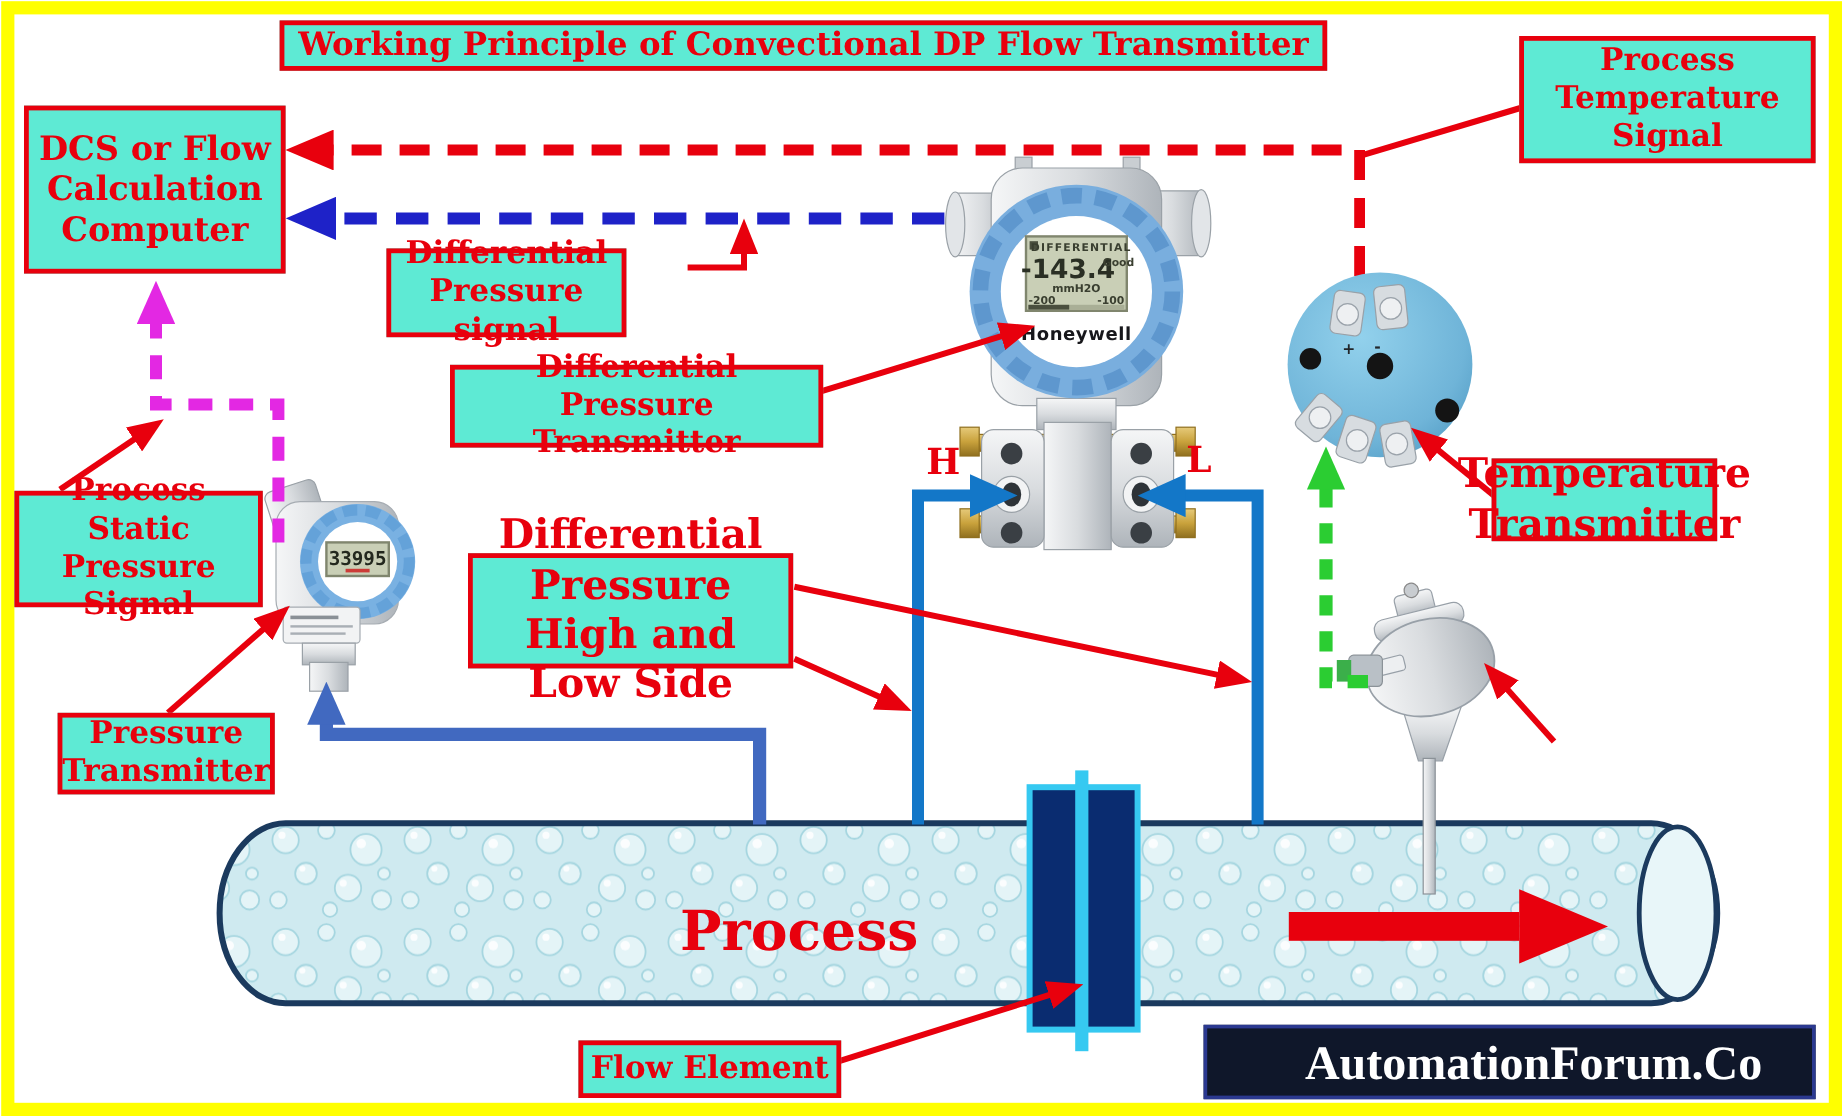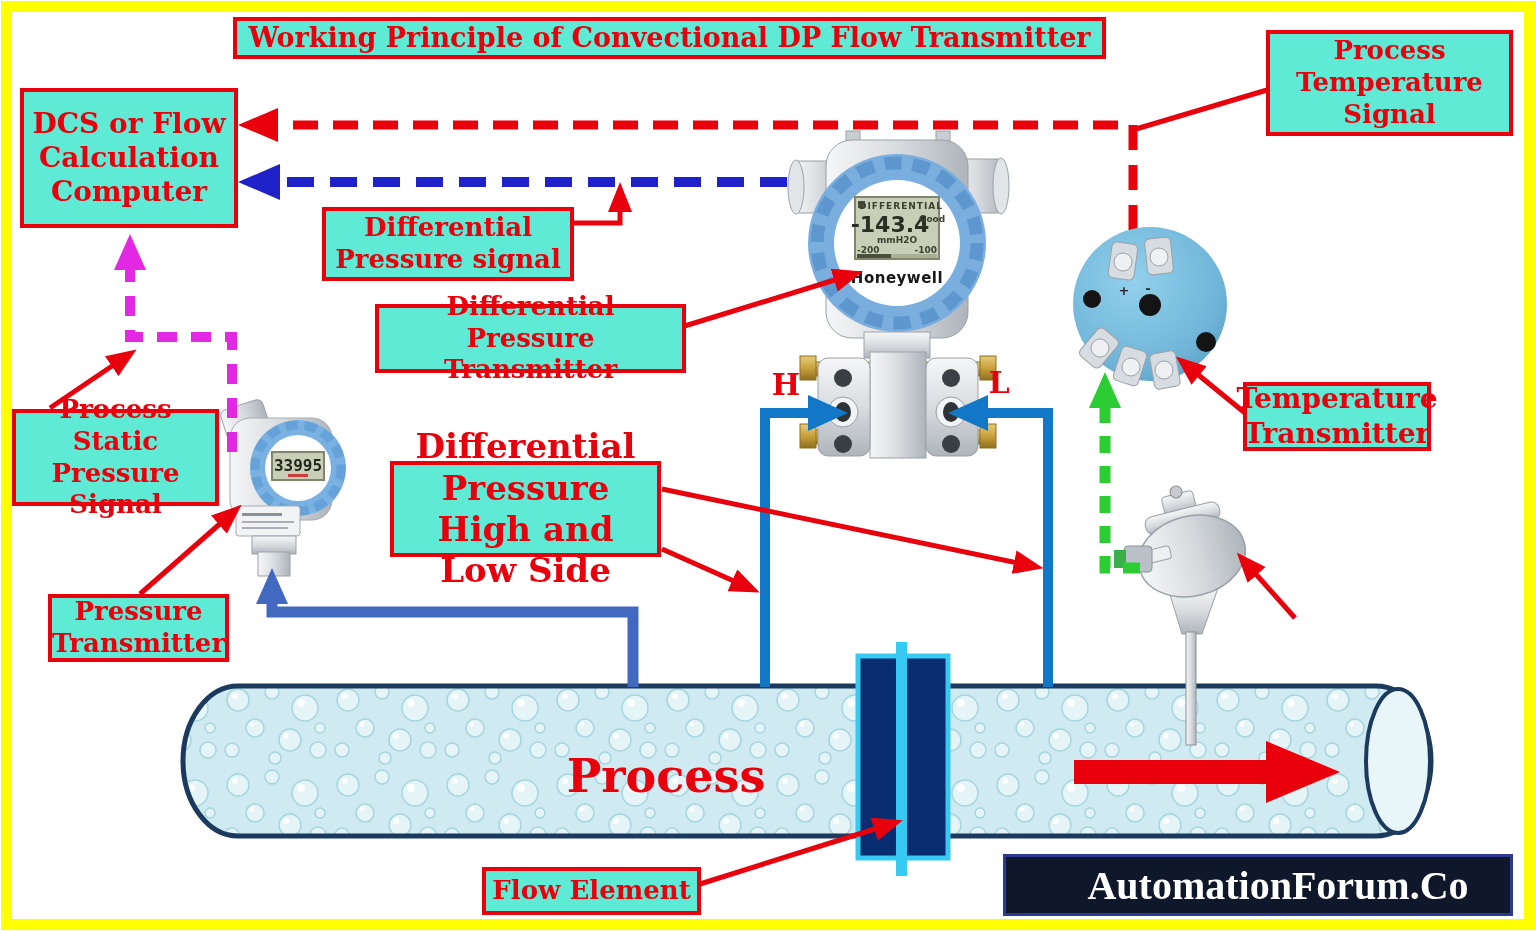--- a/index.html
+++ b/index.html
@@ -250,30 +250,30 @@
     <path d="M700,884 L878,828" marker-end="url(#mR)"></path>
   </g>
 </svg>
 
 <div class="ybox nowrap" style="left:233px; top:17px; width:873px; height:42px; font-size:27px;">Working Principle of Convectional DP Flow Transmitter</div>
 
 <div class="ybox" style="left:20px; top:88px; width:218px; height:140px; font-size:28px;">DCS or Flow Calculation Computer</div>
 
 <div class="ybox" style="left:1266px; top:30px; width:247px; height:106px; font-size:26px;">Process Temperature Signal</div>
 
-<div class="ybox" style="left:322px; top:207px; width:252px; height:74px; font-size:26px;">Differential Pressure signal</div>
+<div class="ybox" style="left:322px; top:207px; width:200px; height:74px; font-size:26px;">Differential Pressure signal</div>
 
 <div class="ybox" style="left:375px; top:304px; width:311px; height:69px; font-size:26px;">Differential Pressure Transmitter</div>
 
 <div class="ybox" style="left:12px; top:409px; width:207px; height:97px; font-size:26px;">Process Static Pressure Signal</div>
 
 <div class="ybox" style="left:48px; top:594px; width:181px; height:68px; font-size:26px;">Pressure Transmitter</div>
 
 <div class="ybox" style="left:390px; top:461px; width:271px; height:96px; font-size:34px;">Differential Pressure High and Low Side</div>
 
-<div class="ybox" style="left:1243px; top:382px; width:188px; height:69px; font-size:28px;">Temperature Transmitter</div>
+<div class="ybox" style="left:1243px; top:382px; width:188px; height:69px; font-size:34px;">Temperature Transmitter</div>
 
 
 <div class="ybox nowrap" style="left:482px; top:867px; width:219px; height:48px; font-size:26px;">Flow Element</div>
 
 <div class="logo" style="left:1003px; top:854px; width:510px; height:62px; font-size:40px;">AutomationForum.Co</div>
 
 </div>
 
 </body></html>

